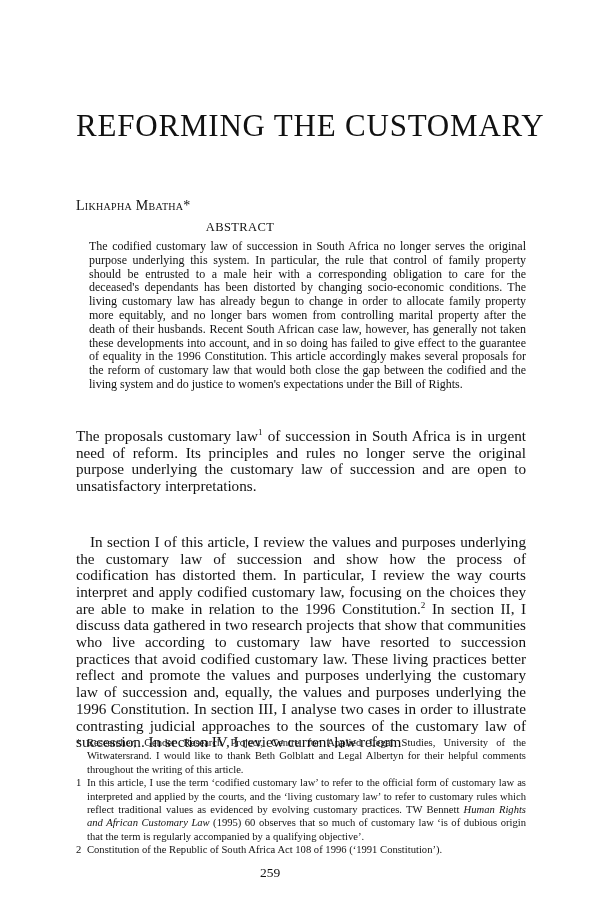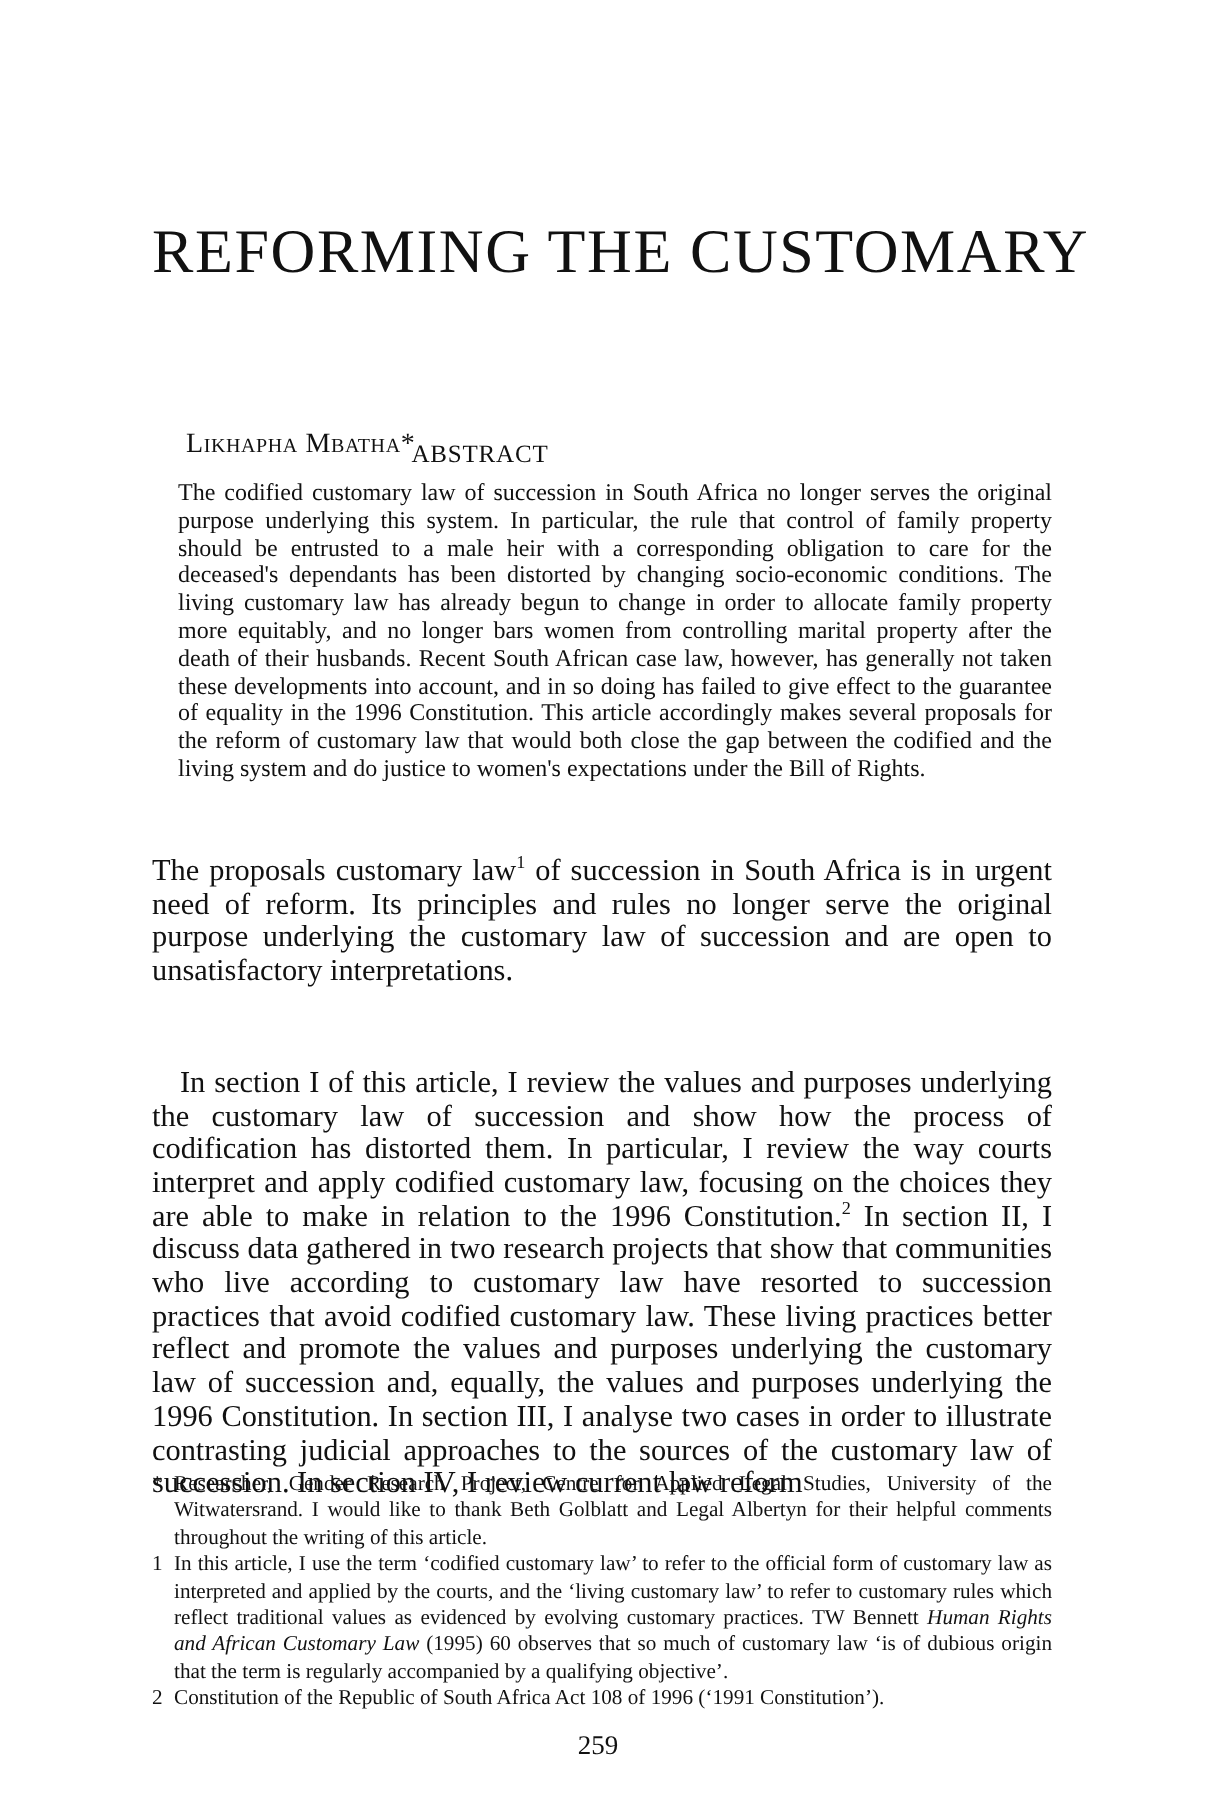--- a/index.html
+++ b/index.html
@@ -3,38 +3,38 @@
 <meta charset="utf-8">
 <style>
   html, body { margin: 0; padding: 0; background: #ffffff; }
   body { width: 608px; height: 907px; position: relative; overflow: hidden;
          font-family: "Liberation Serif", "DejaVu Serif", serif; color: #111; }
   .page { position: absolute; left: 0; top: 2px; width: 608px; height: 907px; }
   .title { position: absolute; left: 76px; top: 108px; width: 480px;
            font-size: 31px; line-height: 32px; letter-spacing: 0.8px; font-weight: normal;
            margin: 0; color: #111; }
   .author { position: absolute; left: 76px; top: 196px; font-size: 14px;
-            font-variant: small-caps; letter-spacing: 0.3px; margin: 17px; text-align: right; }
+            font-variant: small-caps; letter-spacing: 0.3px; margin: 0; text-align: right; }
   .abstract-heading { position: absolute; left: 0; width: 480px; top: 218px;
                       text-align: center; font-size: 12.5px; letter-spacing: 0.4px; margin: 0; }
   .abstract { position: absolute; left: 89px; top: 238px; width: 437px;
               font-size: 12px; line-height: 13.8px; text-align: justify; margin: 0; }
   .body { position: absolute; left: 76px; top: 426px; width: 450px;
           font-size: 15.2px; line-height: 16.7px; text-align: justify; margin: 0; }
   .body p { margin: 0; }
   .body p.indent { text-indent: 14px; margin-top: 39px; }
   sup { font-size: 60%; line-height: 0; vertical-align: super; }
   .footnotes { position: absolute; left: 76px; top: 734px; width: 450px;
                font-size: 10.6px; line-height: 13.4px; text-align: justify; margin: 0; }
   .fn { display: flex; margin: 0; }
   .fn-mark { width: 11px; flex: none; }
   .fn-text { flex: 1; }
   .fn-text i { font-style: italic; }
   .page-number { position: absolute; left: 0; width: 540px; top: 863px; text-align: center;
-                 font-size: 13.5px; margin: 0; padding-left: 29px; }
+                 font-size: 13.5px; margin: 0; }
 </style>
 </head>
 <body>
 
 <div class="page">
 
   <h1 class="title">
     <span>REFORMING THE CUSTOMARY</span><br>
   </h1>
 

